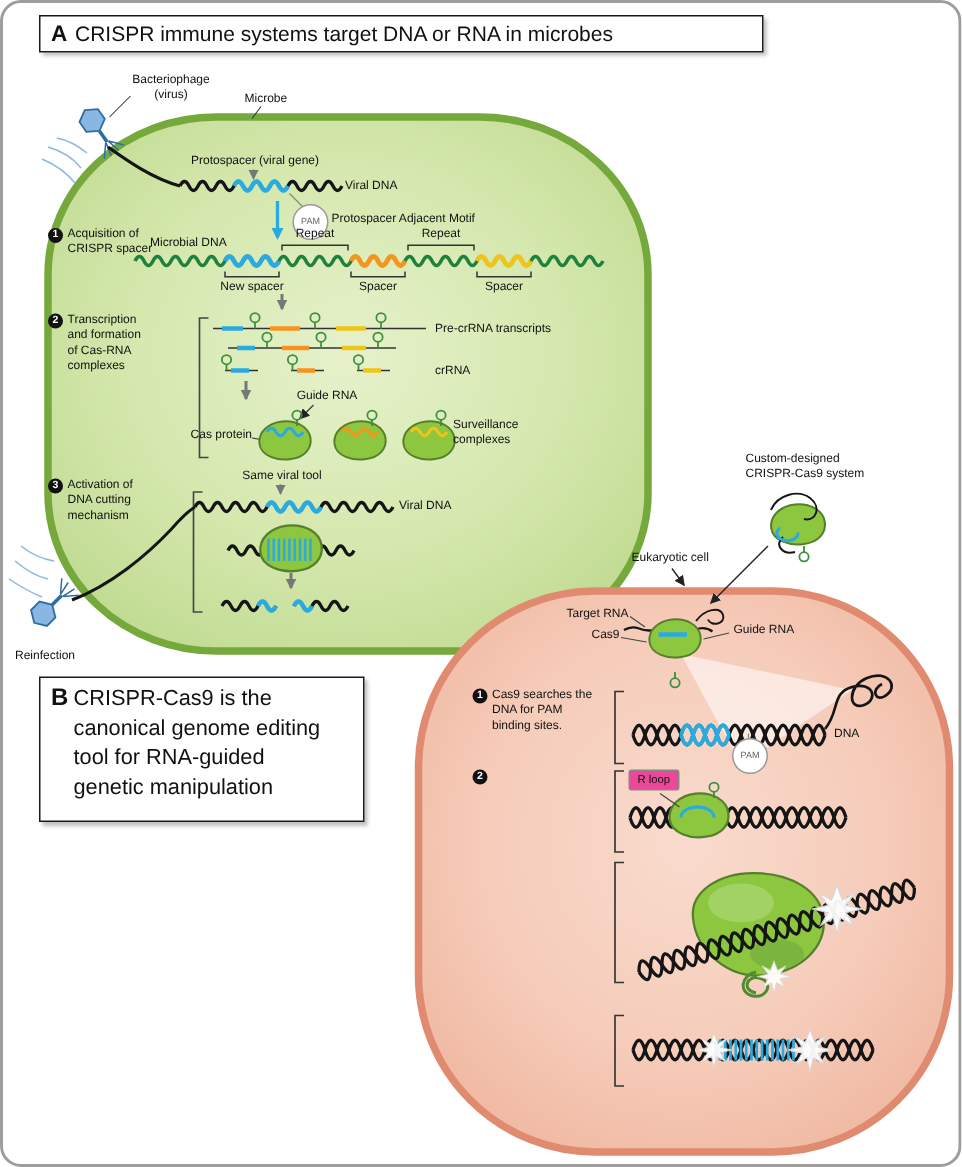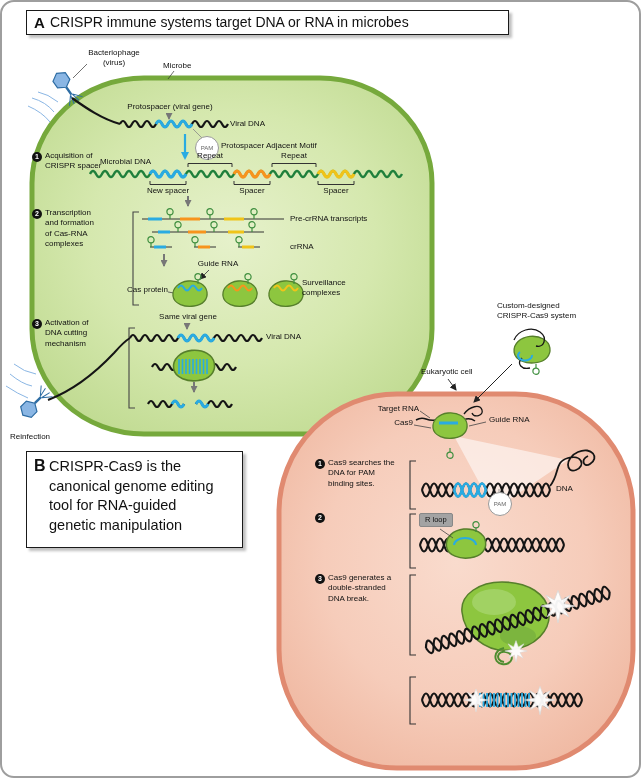--- a/index.html
+++ b/index.html
@@ -11,21 +11,21 @@
        white-space:pre-line;z-index:3;}
   .c{transform:translateX(-50%);text-align:center;}
   .r{transform:translateX(-100%);text-align:right;}
   .step{position:absolute;display:flex;gap:3px;align-items:flex-start;z-index:3;}
   .stepnum{flex:0 0 auto;width:10px;height:10px;border-radius:50%;background:#111;color:#fff;
        font:bold 7px/10px "Liberation Sans",sans-serif;text-align:center;margin-top:1px;}
   .steptext{font:8px/1.3 "Liberation Sans",sans-serif;color:#111;white-space:pre-line;}
   .pam{position:absolute;width:22px;height:22px;border-radius:50%;background:#fff;
        border:1px solid #999;display:flex;align-items:center;justify-content:center;
        font:6px "Liberation Sans",sans-serif;color:#666;z-index:3;}
-  .rloopbox{position:absolute;background:#a3a3a3;border:1px solid #888;border-radius:2px;
+  .rloopbox{position:absolute;background:#ec4899;border:1px solid #888;border-radius:2px;
        font:7.5px/1 "Liberation Sans",sans-serif;color:#111;padding:2px 5px;z-index:3;}
   .panelbox{position:absolute;background:#fff;border:1.4px solid #1a1a1a;
        box-shadow:2.5px 2.5px 2.5px rgba(0,0,0,.25);z-index:4;box-sizing:border-box;}
   .pletter{position:absolute;left:7px;top:3px;font-weight:bold;color:#111;}
   .ptitle{color:#111;white-space:pre-line;}
   #boxA{left:24px;top:8px;width:483px;height:25px;}
   #boxA .pletter{font-size:15px;}
   #boxA .ptitle{font-size:14px;line-height:22px;padding-left:23px;}
   #boxB{left:24px;top:449px;width:217px;height:97px;}
   #boxB .pletter{font-size:16px;top:5px;}
@@ -271,21 +271,21 @@
 <div class="lbl c" style="left:292px;top:149px">Repeat</div>
 <div class="lbl c" style="left:166px;top:184px">New spacer</div>
 <div class="lbl c" style="left:250px;top:184px">Spacer</div>
 <div class="lbl c" style="left:334px;top:184px">Spacer</div>
 <div class="lbl" style="left:288px;top:212px">Pre-crRNA transcripts</div>
 <div class="lbl" style="left:288px;top:240px">crRNA</div>
 <div class="lbl c" style="left:216px;top:257px">Guide RNA</div>
 <div class="lbl r" style="left:166px;top:283px">Cas protein</div>
 <div class="lbl" style="left:300px;top:276px">Surveillance
 complexes</div>
-<div class="lbl c" style="left:186px;top:310px">Same viral gene</div>
+<div class="lbl c" style="left:186px;top:310px">Same viral tool</div>
 <div class="lbl" style="left:264px;top:330px">Viral DNA</div>
 <div class="lbl" style="left:8px;top:430px">Reinfection</div>
 
 <div class="step" style="left:30px;top:149px">
   <span class="stepnum">1</span>
   <span class="steptext">Acquisition of
 CRISPR spacer</span>
 </div>
 <div class="step" style="left:30px;top:206px">
   <span class="stepnum">2</span>
@@ -313,20 +313,14 @@
 
 <div class="step" style="left:313px;top:456px">
   <span class="stepnum">1</span>
   <span class="steptext">Cas9 searches the
 DNA for PAM
 binding sites.</span>
 </div>
 <div class="step" style="left:313px;top:510px">
   <span class="stepnum">2</span>
 </div>
-<div class="step" style="left:313px;top:571px">
-  <span class="stepnum">3</span>
-  <span class="steptext">Cas9 generates a
-double-stranded
-DNA break.</span>
-</div>
 
 </div>
 
 </body></html>

